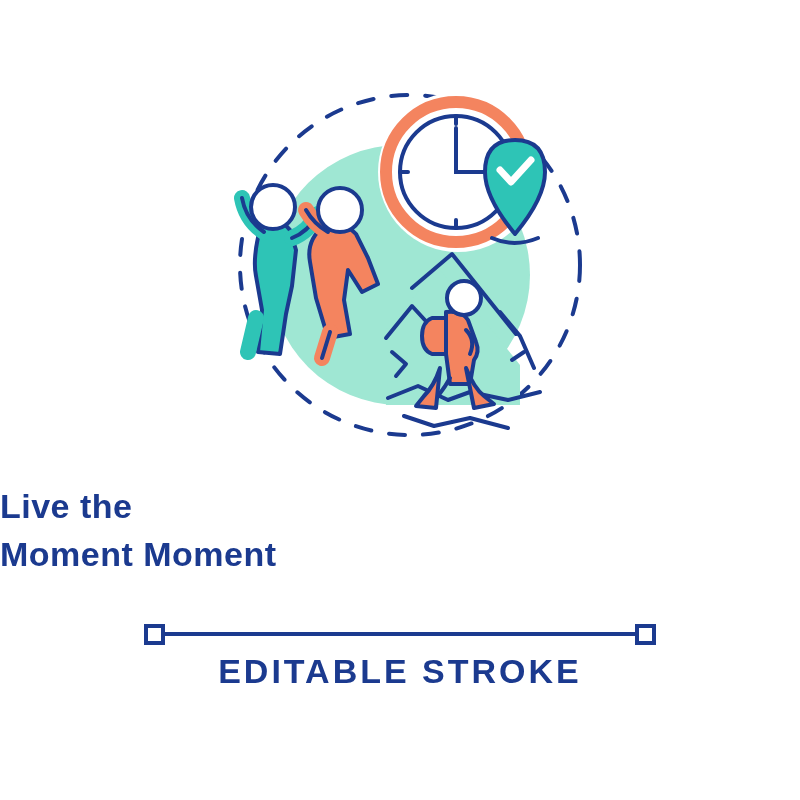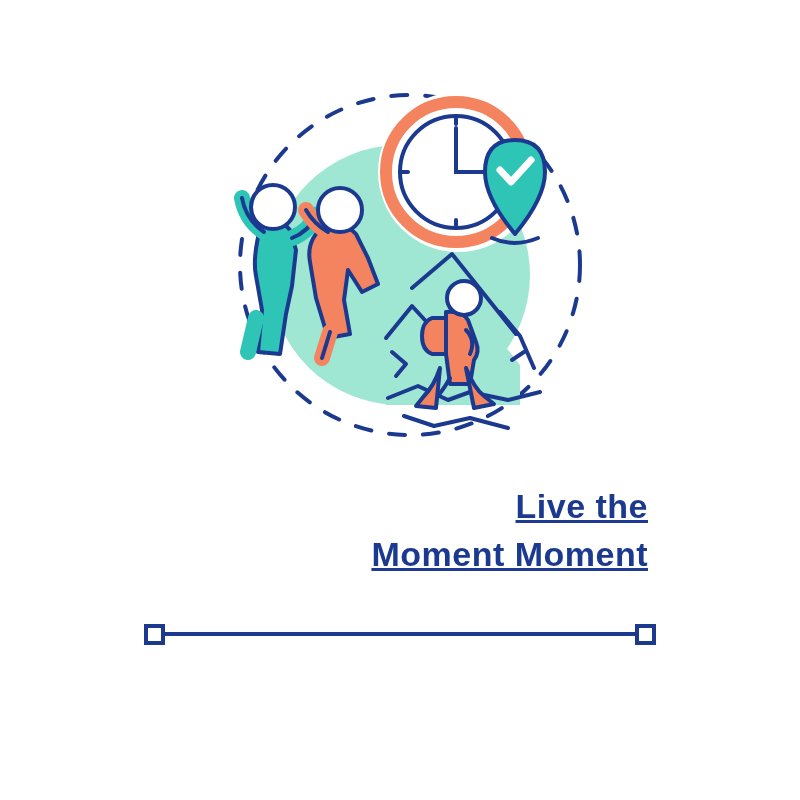--- a/index.html
+++ b/index.html
@@ -24,23 +24,22 @@
     left: 0;
     top: 0;
     width: 800px;
     height: 480px;
   }
   .title-block {
     position: absolute;
     left: 0;
     top: 482px;
     width: 648px;
-    text-align: right;
+    text-align: left;
     color: #1f3a93;
-    text-decoration: underline;
   }
   .title-line {
     font-size: 34px;
     font-weight: bold;
     letter-spacing: 0.5px;
     line-height: 48px;
     color: #1b3a8f;
   }
   .rule-block {
     position: absolute;
@@ -141,14 +140,15 @@
     <div class="title-line">Live the</div>
     <div class="title-line">Moment Moment</div>
   </div>
 
   <svg class="rule-block" viewBox="0 0 800 40">
     <line x1="152" y1="20" x2="648" y2="20" stroke="#1b3a8f" stroke-width="4"></line>
     <rect x="146" y="12" width="17" height="17" fill="#ffffff" stroke="#1b3a8f" stroke-width="4"></rect>
     <rect x="637" y="12" width="17" height="17" fill="#ffffff" stroke="#1b3a8f" stroke-width="4"></rect>
   </svg>
 
+  <div class="footer-text">EDITABLE STROKE</div>
 
 </div>
 
 </body></html>

